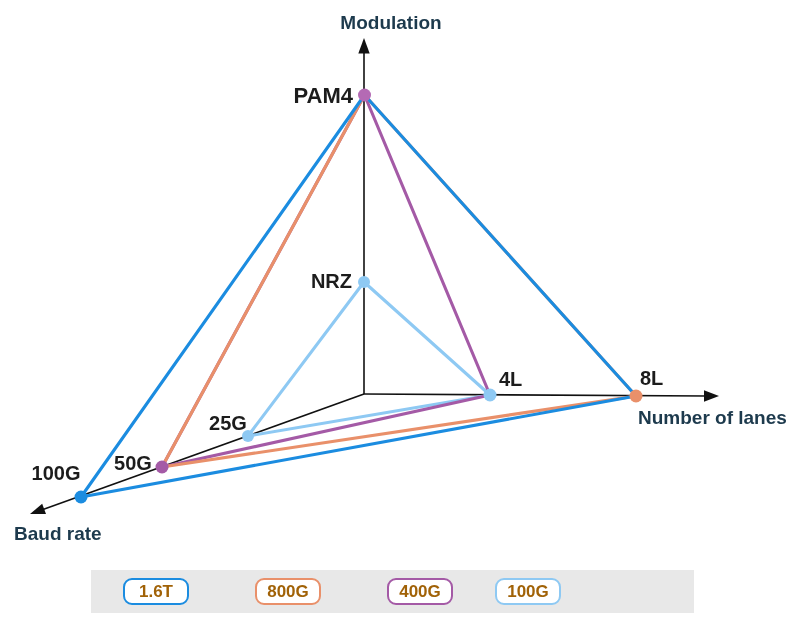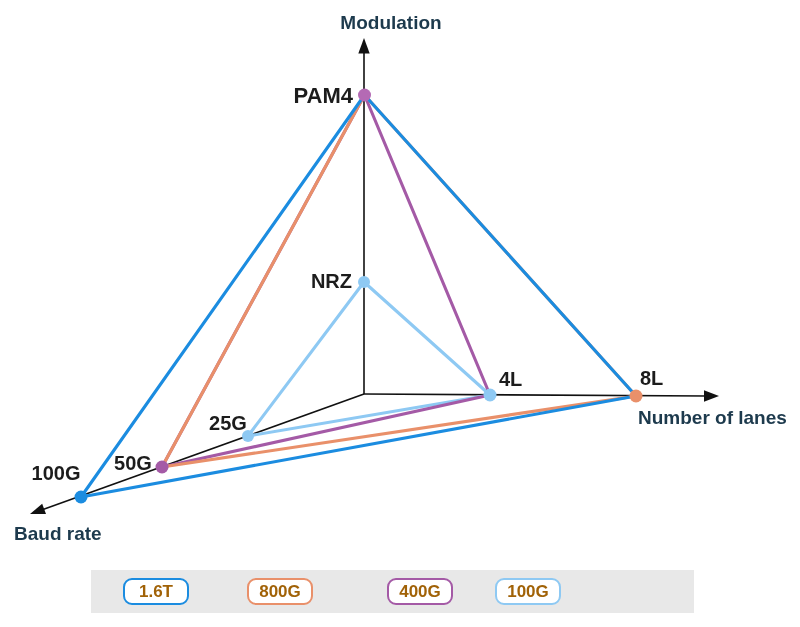--- a/index.html
+++ b/index.html
@@ -96,21 +96,21 @@
     <text class="tick-label" x="640" y="385" text-anchor="start" fill="#1c1c1c">8L</text>
     <text class="tick-label" x="228" y="430" text-anchor="middle" fill="#1c1c1c">25G</text>
     <text class="tick-label" x="133" y="470" text-anchor="middle" fill="#1c1c1c">50G</text>
     <text class="tick-label" x="56" y="480" text-anchor="middle" fill="#1c1c1c">100G</text>
   </svg>
 
   <div class="legend-bar" style="background-color: rgb(232, 232, 232);">
     <div class="legend-pill pill-1" style="border-color: rgb(27, 140, 224);">
       <span>1.6T</span>
     </div>
-    <div class="legend-pill pill-2" style="border-color: rgb(233, 144, 106);">
+    <div class="legend-pill pill-2" style="border-color: rgb(233, 144, 106); margin-left: 8px;">
       <span>800G</span>
     </div>
     <div class="legend-pill pill-3" style="border-color: rgb(164, 90, 166);">
       <span>400G</span>
     </div>
     <div class="legend-pill pill-4" style="border-color: rgb(142, 201, 243);">
       <span>100G</span>
     </div>
   </div>
 

